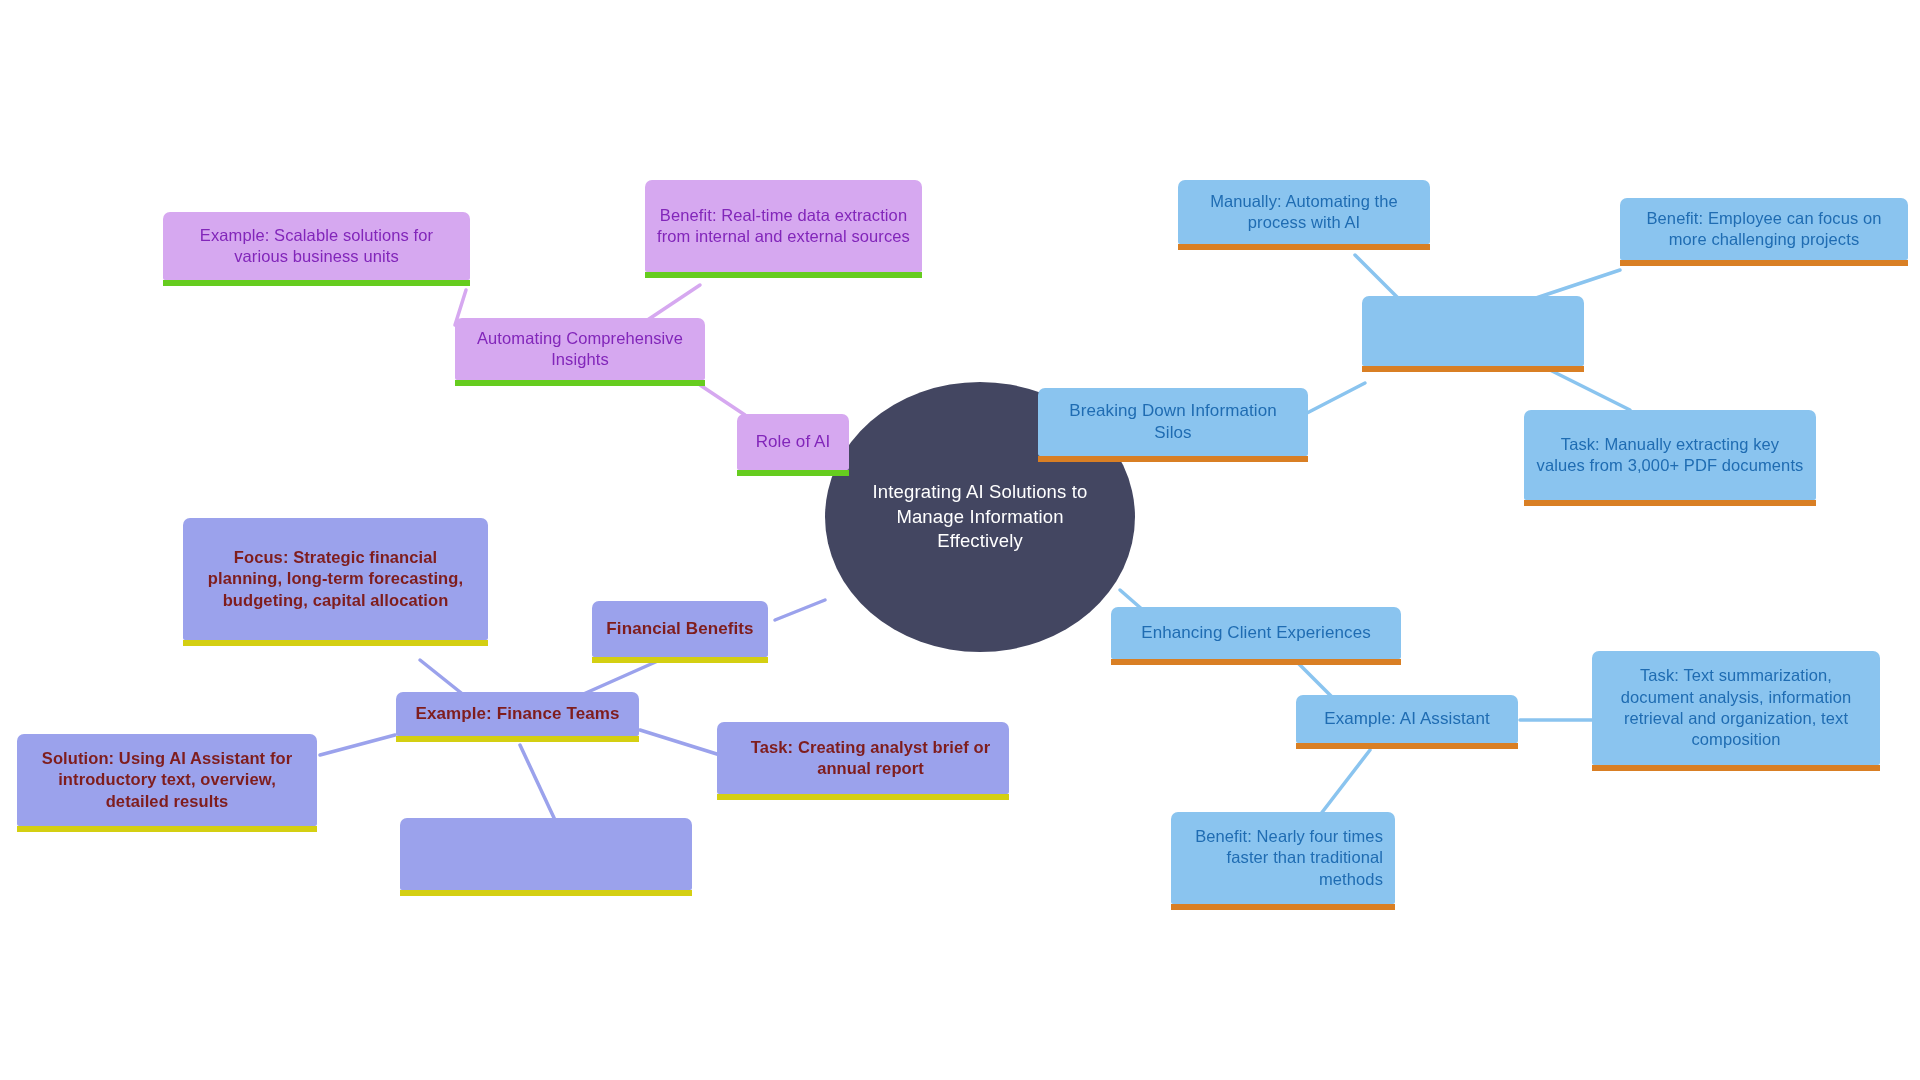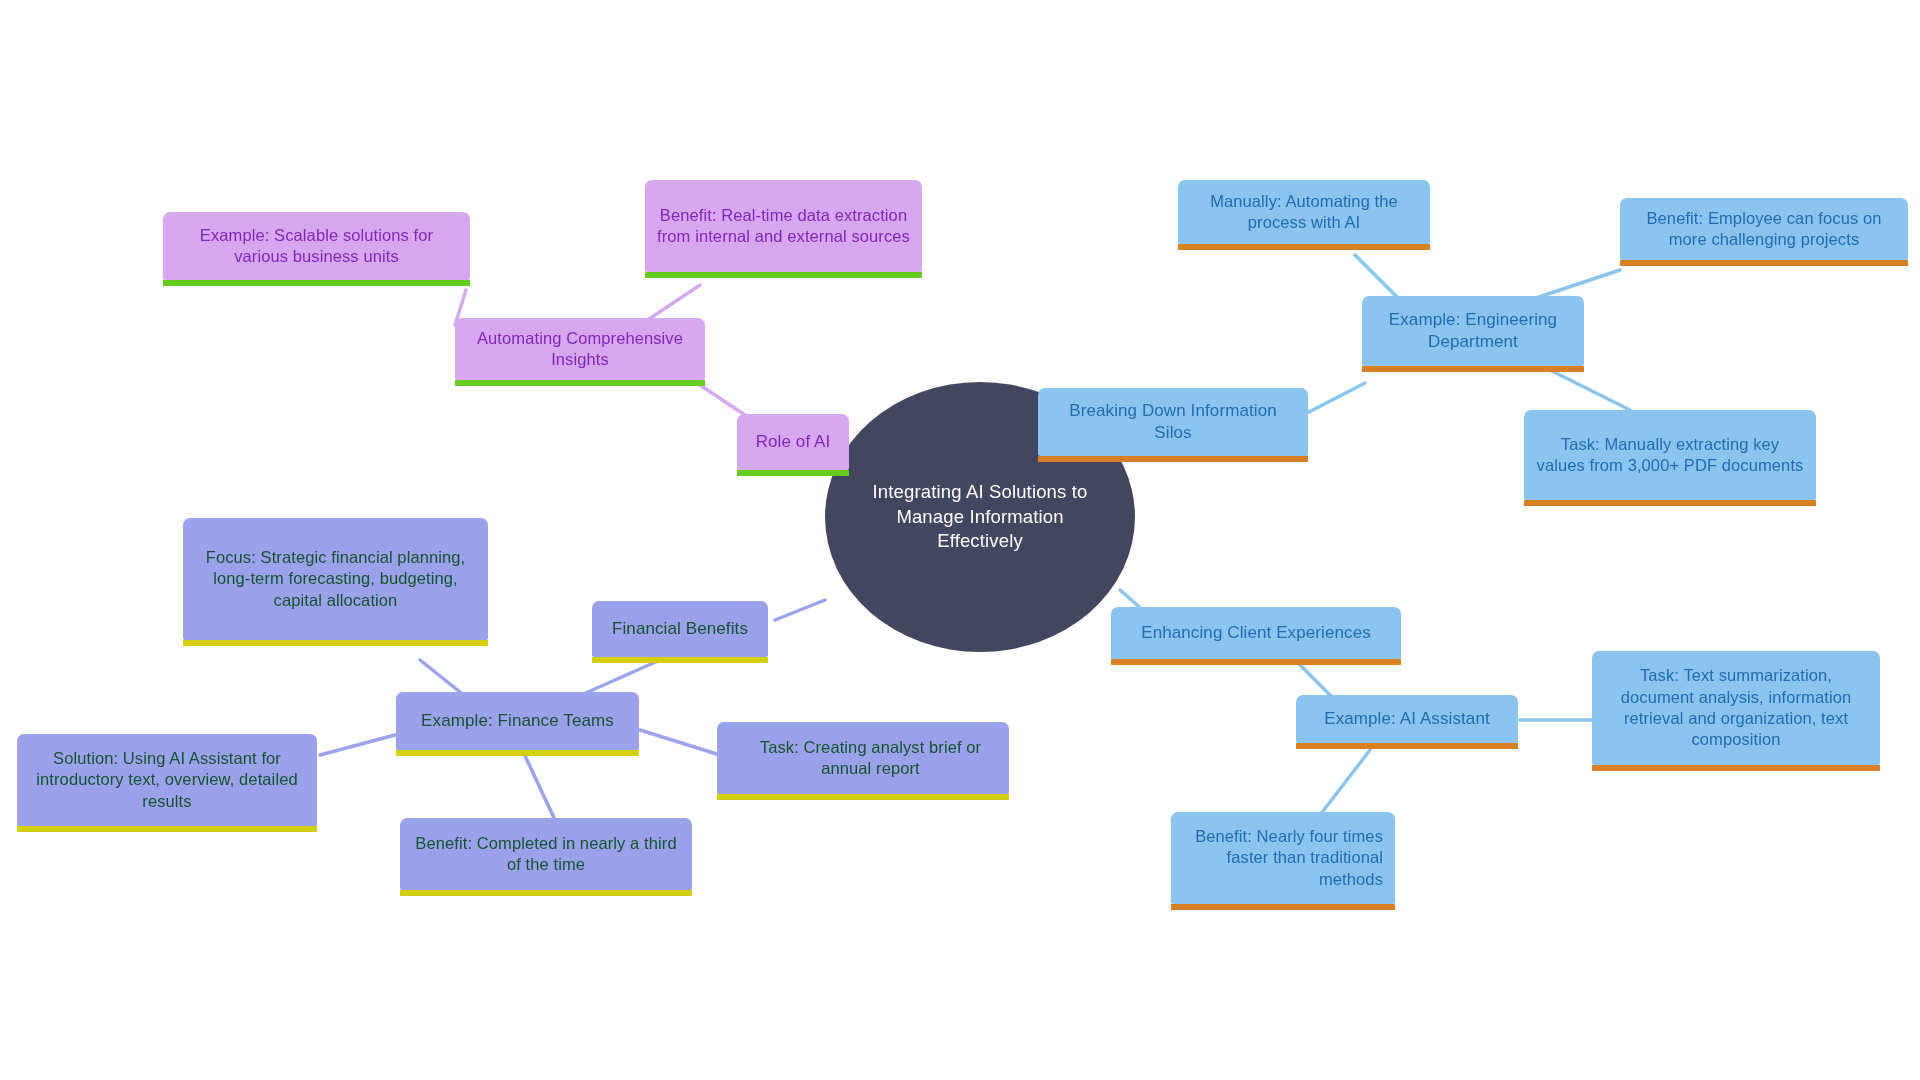--- a/index.html
+++ b/index.html
@@ -69,21 +69,22 @@
   .n-purple .accent { background: #66cc1f; }
   
   .n-blue {
     background: #8ac4ef;
     color: #1f6cb2;
   }
   .n-blue .accent { background: #d97f24; }
   
   .n-peri {
     background: #9ba2ec;
-    color: #14532d;
+    color: #7f1d1d;
+    font-weight: bold;
   }
   .n-peri .accent { background: #d4cf12; }
 </style>
 </head>
 <body>
 
 <div id="canvas">
 
   <svg id="edge-layer" viewBox="0 0 1920 1080" xmlns="http://www.w3.org/2000/svg">
 
@@ -142,21 +143,20 @@
     <span>Benefit: Real-time data extraction from internal and external sources</span>
     <span class="accent"></span>
   </div>
 
   <div class="node n-blue" style="left:1038px; top:388px; width:270px; height:68px; font-size:17px;">
     <span>Breaking Down Information Silos</span>
     <span class="accent"></span>
   </div>
 
   <div class="node n-blue" style="left:1362px; top:296px; width:222px; height:70px; font-size:17px;">
-    <span>Example: Engineering Department</span>
     <span class="accent"></span>
   </div>
 
   <div class="node n-blue" style="left:1178px; top:180px; width:252px; height:64px; font-size:16.5px;">
     <span>Manually: Automating the process with AI</span>
     <span class="accent"></span>
   </div>
 
   <div class="node n-blue" style="left:1620px; top:198px; width:288px; height:62px; font-size:16.5px;">
     <span>Benefit: Employee can focus on more challenging projects</span>
@@ -171,37 +171,36 @@
   <div class="node n-peri" style="left:592px; top:601px; width:176px; height:56px; font-size:17px;">
     <span>Financial Benefits</span>
     <span class="accent"></span>
   </div>
 
   <div class="node n-peri" style="left:183px; top:518px; width:305px; height:122px; font-size:16.5px;">
     <span>Focus: Strategic financial planning, long-term forecasting, budgeting, capital allocation</span>
     <span class="accent"></span>
   </div>
 
-  <div class="node n-peri" style="left:396px; top:692px; width:243px; height:58px; font-size:17px;">
+  <div class="node n-peri" style="left:396px; top:692px; width:243px; height:44px; font-size:17px;">
     <span>Example: Finance Teams</span>
     <span class="accent"></span>
   </div>
 
   <div class="node n-peri" style="left:17px; top:734px; width:300px; height:92px; font-size:16.5px;">
     <span>Solution: Using AI Assistant for introductory text, overview, detailed results</span>
     <span class="accent"></span>
   </div>
 
   <div class="node n-peri" style="left:717px; top:722px; width:292px; height:72px; font-size:16.5px;padding-left:27px;">
     <span>Task: Creating analyst brief or annual report</span>
     <span class="accent"></span>
   </div>
 
   <div class="node n-peri" style="left:400px; top:818px; width:292px; height:72px; font-size:16.5px;">
-    <span>Benefit: Completed in nearly a third of the time</span>
     <span class="accent"></span>
   </div>
 
   <div class="node n-blue" style="left:1111px; top:607px; width:290px; height:52px; font-size:17px;">
     <span>Enhancing Client Experiences</span>
     <span class="accent"></span>
   </div>
 
   <div class="node n-blue" style="left:1296px; top:695px; width:222px; height:48px; font-size:17px;">
     <span>Example: AI Assistant</span>

